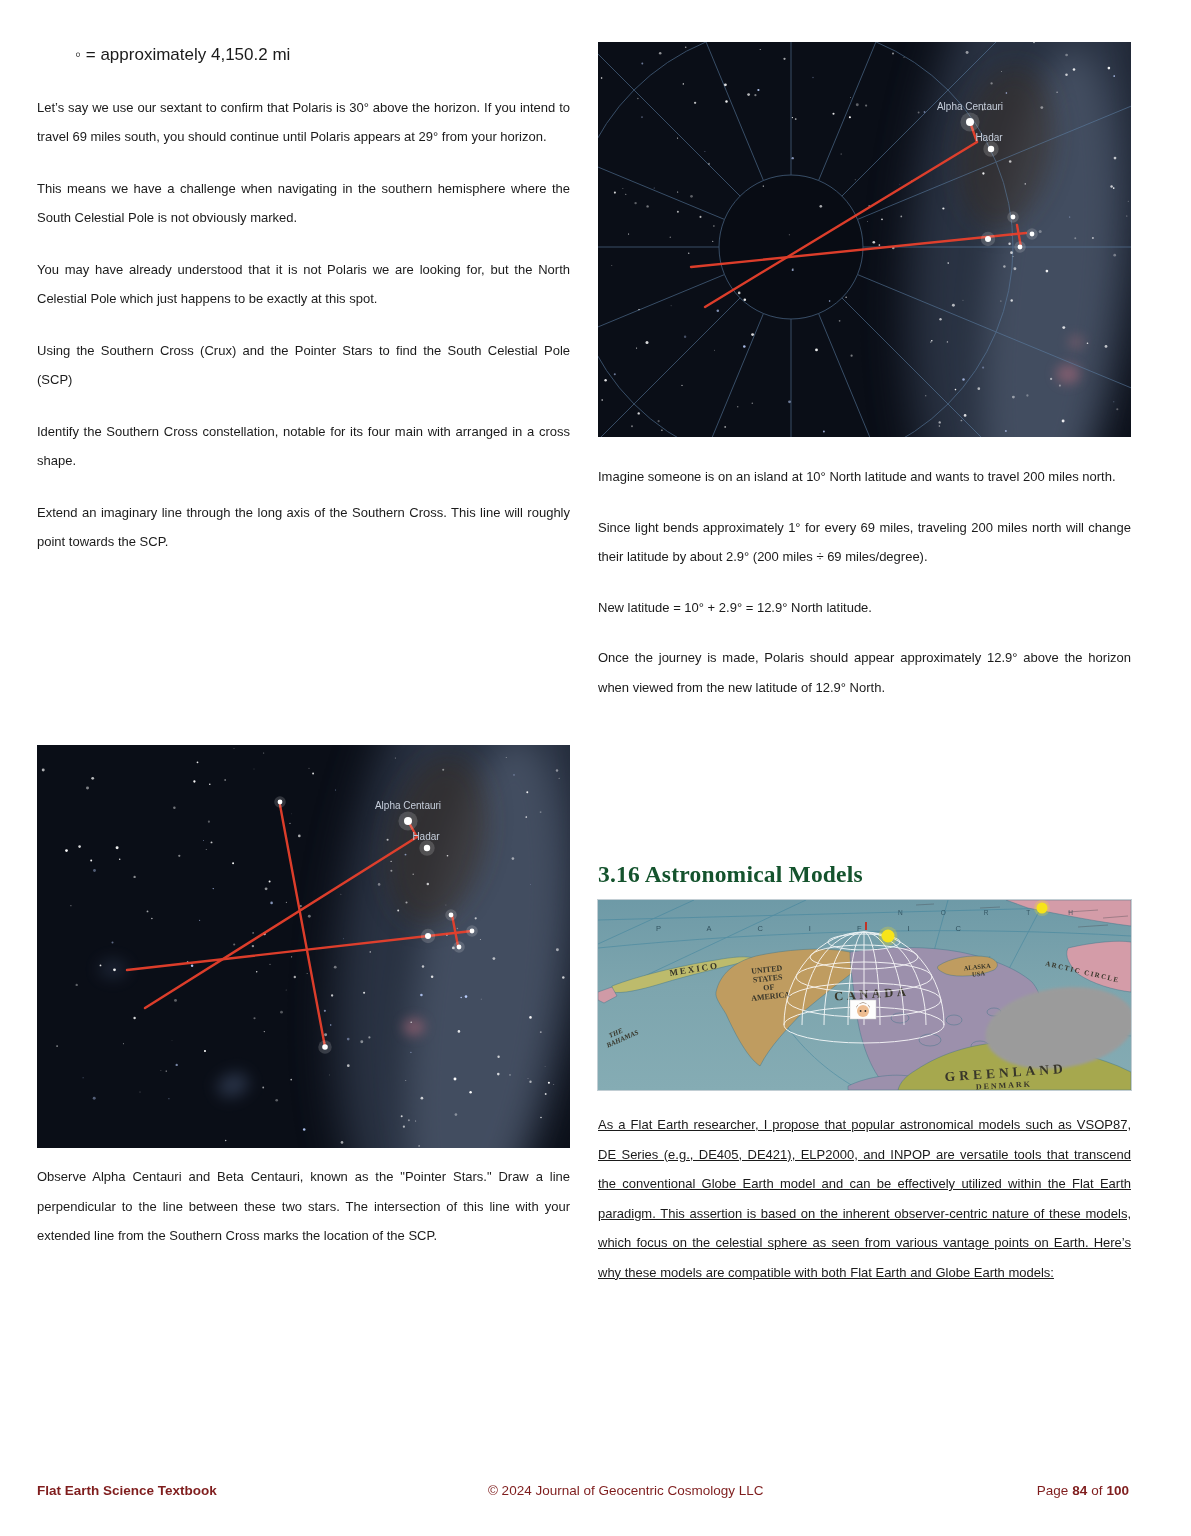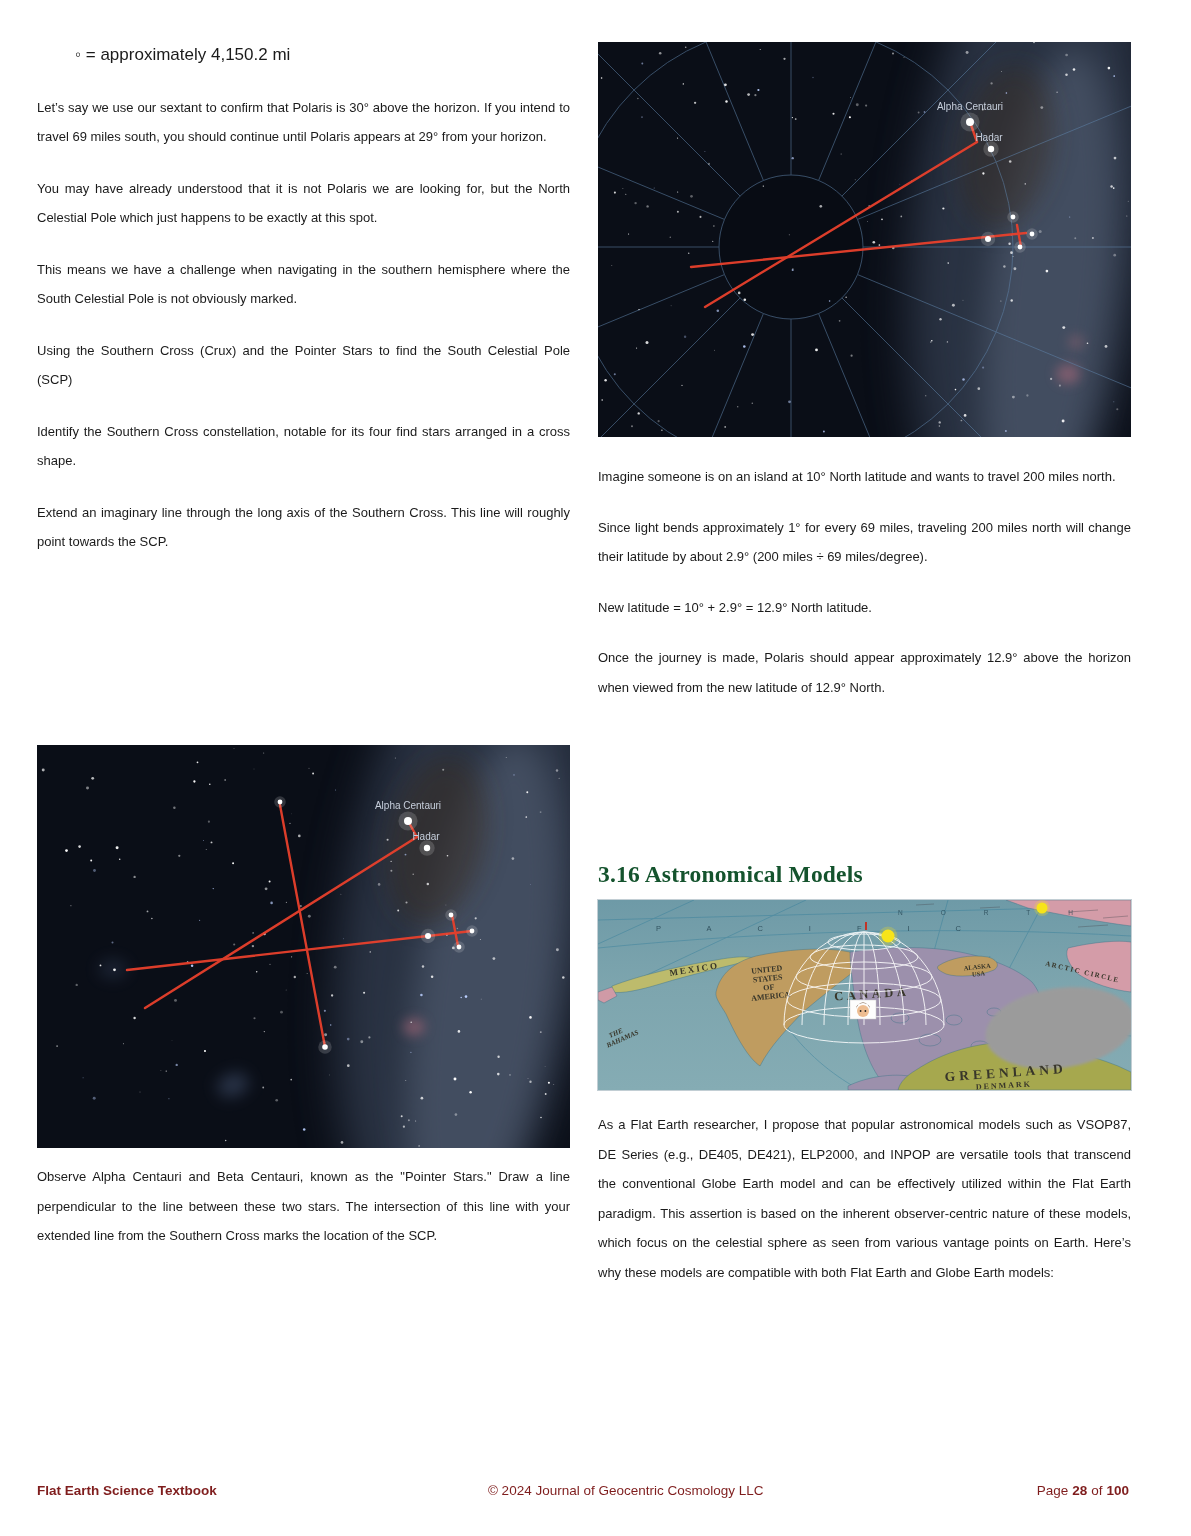--- a/index.html
+++ b/index.html
@@ -22,24 +22,24 @@
   .maplab{font-family:"Liberation Serif",serif;font-weight:bold;fill:#38362a;}
 </style>
 </head>
 <body>
 
 <div class="page">
 
   <div class="col" style="left:37px;top:40px;">
     <div class="bullet" style="margin-bottom:23px;">◦ = approximately 4,150.2 mi</div>
     <p class="body">Let’s say we use our sextant to confirm that Polaris is 30° above the horizon. If you intend to travel 69 miles south, you should continue until Polaris appears at 29° from your horizon.</p>
+    <p class="body">This means we have a challenge when navigating in the southern hemisphere where the South Celestial Pole is not obviously marked.</p>
     <p class="body">You may have already understood that it is not Polaris we are looking for, but the North Celestial Pole which just happens to be exactly at this spot.</p>
-    <p class="body">This means we have a challenge when navigating in the southern hemisphere where the South Celestial Pole is not obviously marked.</p>
     <p class="body">Using the Southern Cross (Crux) and the Pointer Stars to find the South Celestial Pole (SCP)</p>
-    <p class="body">Identify the Southern Cross constellation, notable for its four find stars arranged in a cross shape.</p>
+    <p class="body">Identify the Southern Cross constellation, notable for its four main with arranged in a cross shape.</p>
     <p class="body">Extend an imaginary line through the long axis of the Southern Cross. This line will roughly point towards the SCP.</p>
   </div>
 
   <svg class="figure" id="sky-left" width="533" height="403" viewBox="0 0 533 403" style="left:37px;top:745px;">
       <defs>
         <filter id="sky-left-b6" x="-80%" y="-80%" width="260%" height="260%">
           <feGaussianBlur stdDeviation="6"></feGaussianBlur>
         </filter>
         <filter id="sky-left-b8" x="-80%" y="-80%" width="260%" height="260%">
           <feGaussianBlur stdDeviation="8"></feGaussianBlur>
@@ -584,23 +584,23 @@
       <circle cx="267.4" cy="111" r="0.9" fill="#222222"></circle>
     </g>
     <g>
       <circle cx="290" cy="36" r="9.5" fill="#f7e419" opacity="0.25"></circle>
       <circle cx="290" cy="36" r="6.5" fill="#f7e419"></circle>
       <circle cx="444" cy="8" r="8" fill="#f7e419" opacity="0.25"></circle>
       <circle cx="444" cy="8" r="5.5" fill="#f7e419"></circle>
     </g>
   </svg>
 
-  <div class="col rcol" style="left:598px;top:1110px;">
+  <div class="col rcol" style="left:598px;top:1110px;text-decoration:underline;">
     <p class="body">As a Flat Earth researcher, I propose that popular astronomical models such as VSOP87, DE Series (e.g., DE405, DE421), ELP2000, and INPOP are versatile tools that transcend the conventional Globe Earth model and can be effectively utilized within the Flat Earth paradigm. This assertion is based on the inherent observer-centric nature of these models, which focus on the celestial sphere as seen from various vantage points on Earth. Here’s why these models are compatible with both Flat Earth and Globe Earth models:</p>
   </div>
 
   <div class="footer">
     <span class="b">Flat Earth Science Textbook</span>
     <span>© 2024 Journal of Geocentric Cosmology LLC</span>
-    <span class="seg"><span>Page</span><span class="b">28</span><span>of</span><span class="b">100</span></span>
+    <span class="seg"><span>Page</span><span class="b">84</span><span>of</span><span class="b">100</span></span>
   </div>
 
 </div>
 
 </body></html>

